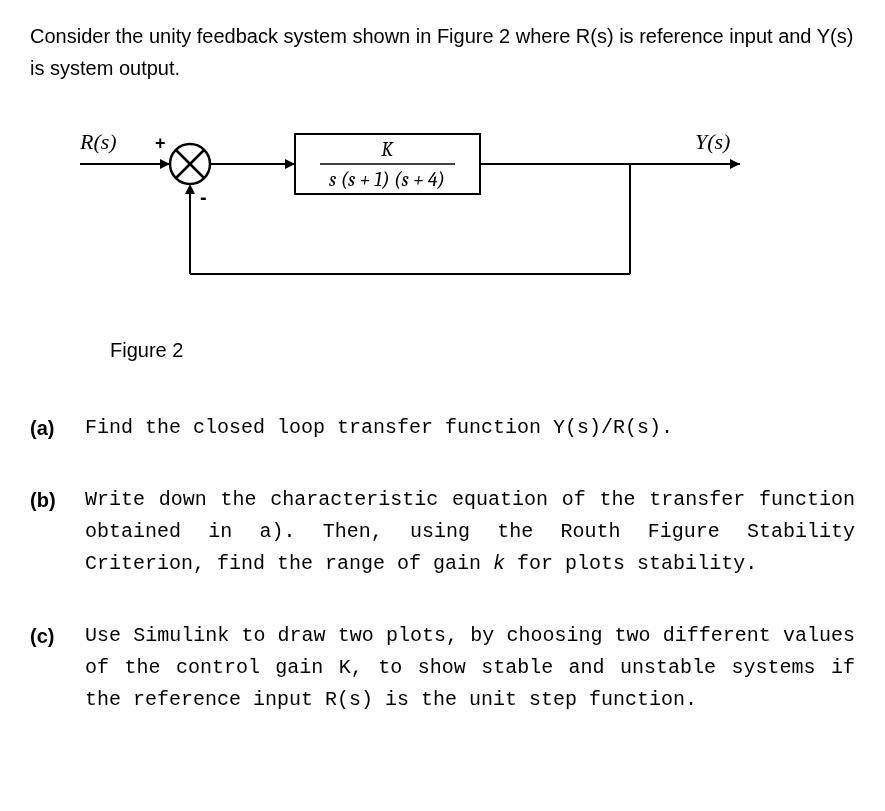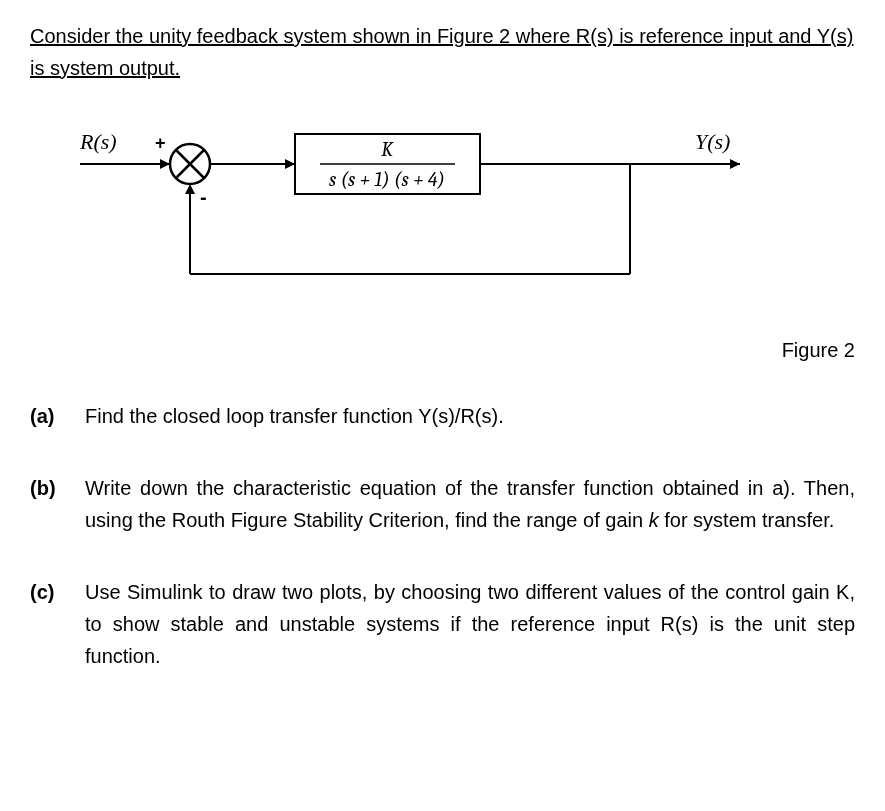--- a/index.html
+++ b/index.html
@@ -10,47 +10,47 @@
     body {
       font-family: Arial, sans-serif;
       font-size: 20px;
       line-height: 1.6;
       color: #000;
       background: #fff;
       padding: 20px 30px;
       width: 885px;
     }
     .intro {
-      text-decoration: underline;
     }
     .diagram-container {
       margin: 30px 0 20px 30px;
       position: relative;
       height: 200px;
     }
     .diagram-svg {
       display: block;
     }
     .figure-caption {
-      text-align: right;
+      text-align: left;
       margin-left: 80px;
-      margin-bottom: 34px;
+      margin-bottom: 46px;
       font-size: 20px;
     }
     .question {
       display: flex;
       margin-bottom: 40px;
     }
     .question-label {
       font-weight: bold;
       min-width: 55px;
     }
     .question-text {
       flex: 1;
       text-align: justify;
+      font-family: Liberation Mono, monospace;
     }
     .italic {
       font-style: italic;
     }
   </style>
 </head>
 <body>
 
 <div class="intro">Consider the unity feedback system shown in Figure 2 where R(s) is reference input and Y(s) is system output.</div>
 
@@ -94,20 +94,20 @@
 <div class="figure-caption">Figure 2</div>
 
 <div class="question">
   <div class="question-label">(a)</div>
   <div class="question-text">Find the closed loop transfer function Y(s)/R(s).</div>
 </div>
 
 <div class="question">
   <div class="question-label">(b)</div>
   <div class="question-text">
-    <span>Write down the characteristic equation of the transfer function obtained in a). Then, using the Routh Figure Stability Criterion, find the range of gain </span><span class="italic">k</span><span> for system transfer.</span>
+    <span>Write down the characteristic equation of the transfer function obtained in a). Then, using the Routh Figure Stability Criterion, find the range of gain </span><span class="italic">k</span><span> for plots stability.</span>
   </div>
 </div>
 
 <div class="question">
   <div class="question-label">(c)</div>
   <div class="question-text">Use Simulink to draw two plots, by choosing two different values of the control gain K, to show stable and unstable systems if the reference input R(s) is the unit step function.</div>
 </div>
 
 </body></html>

